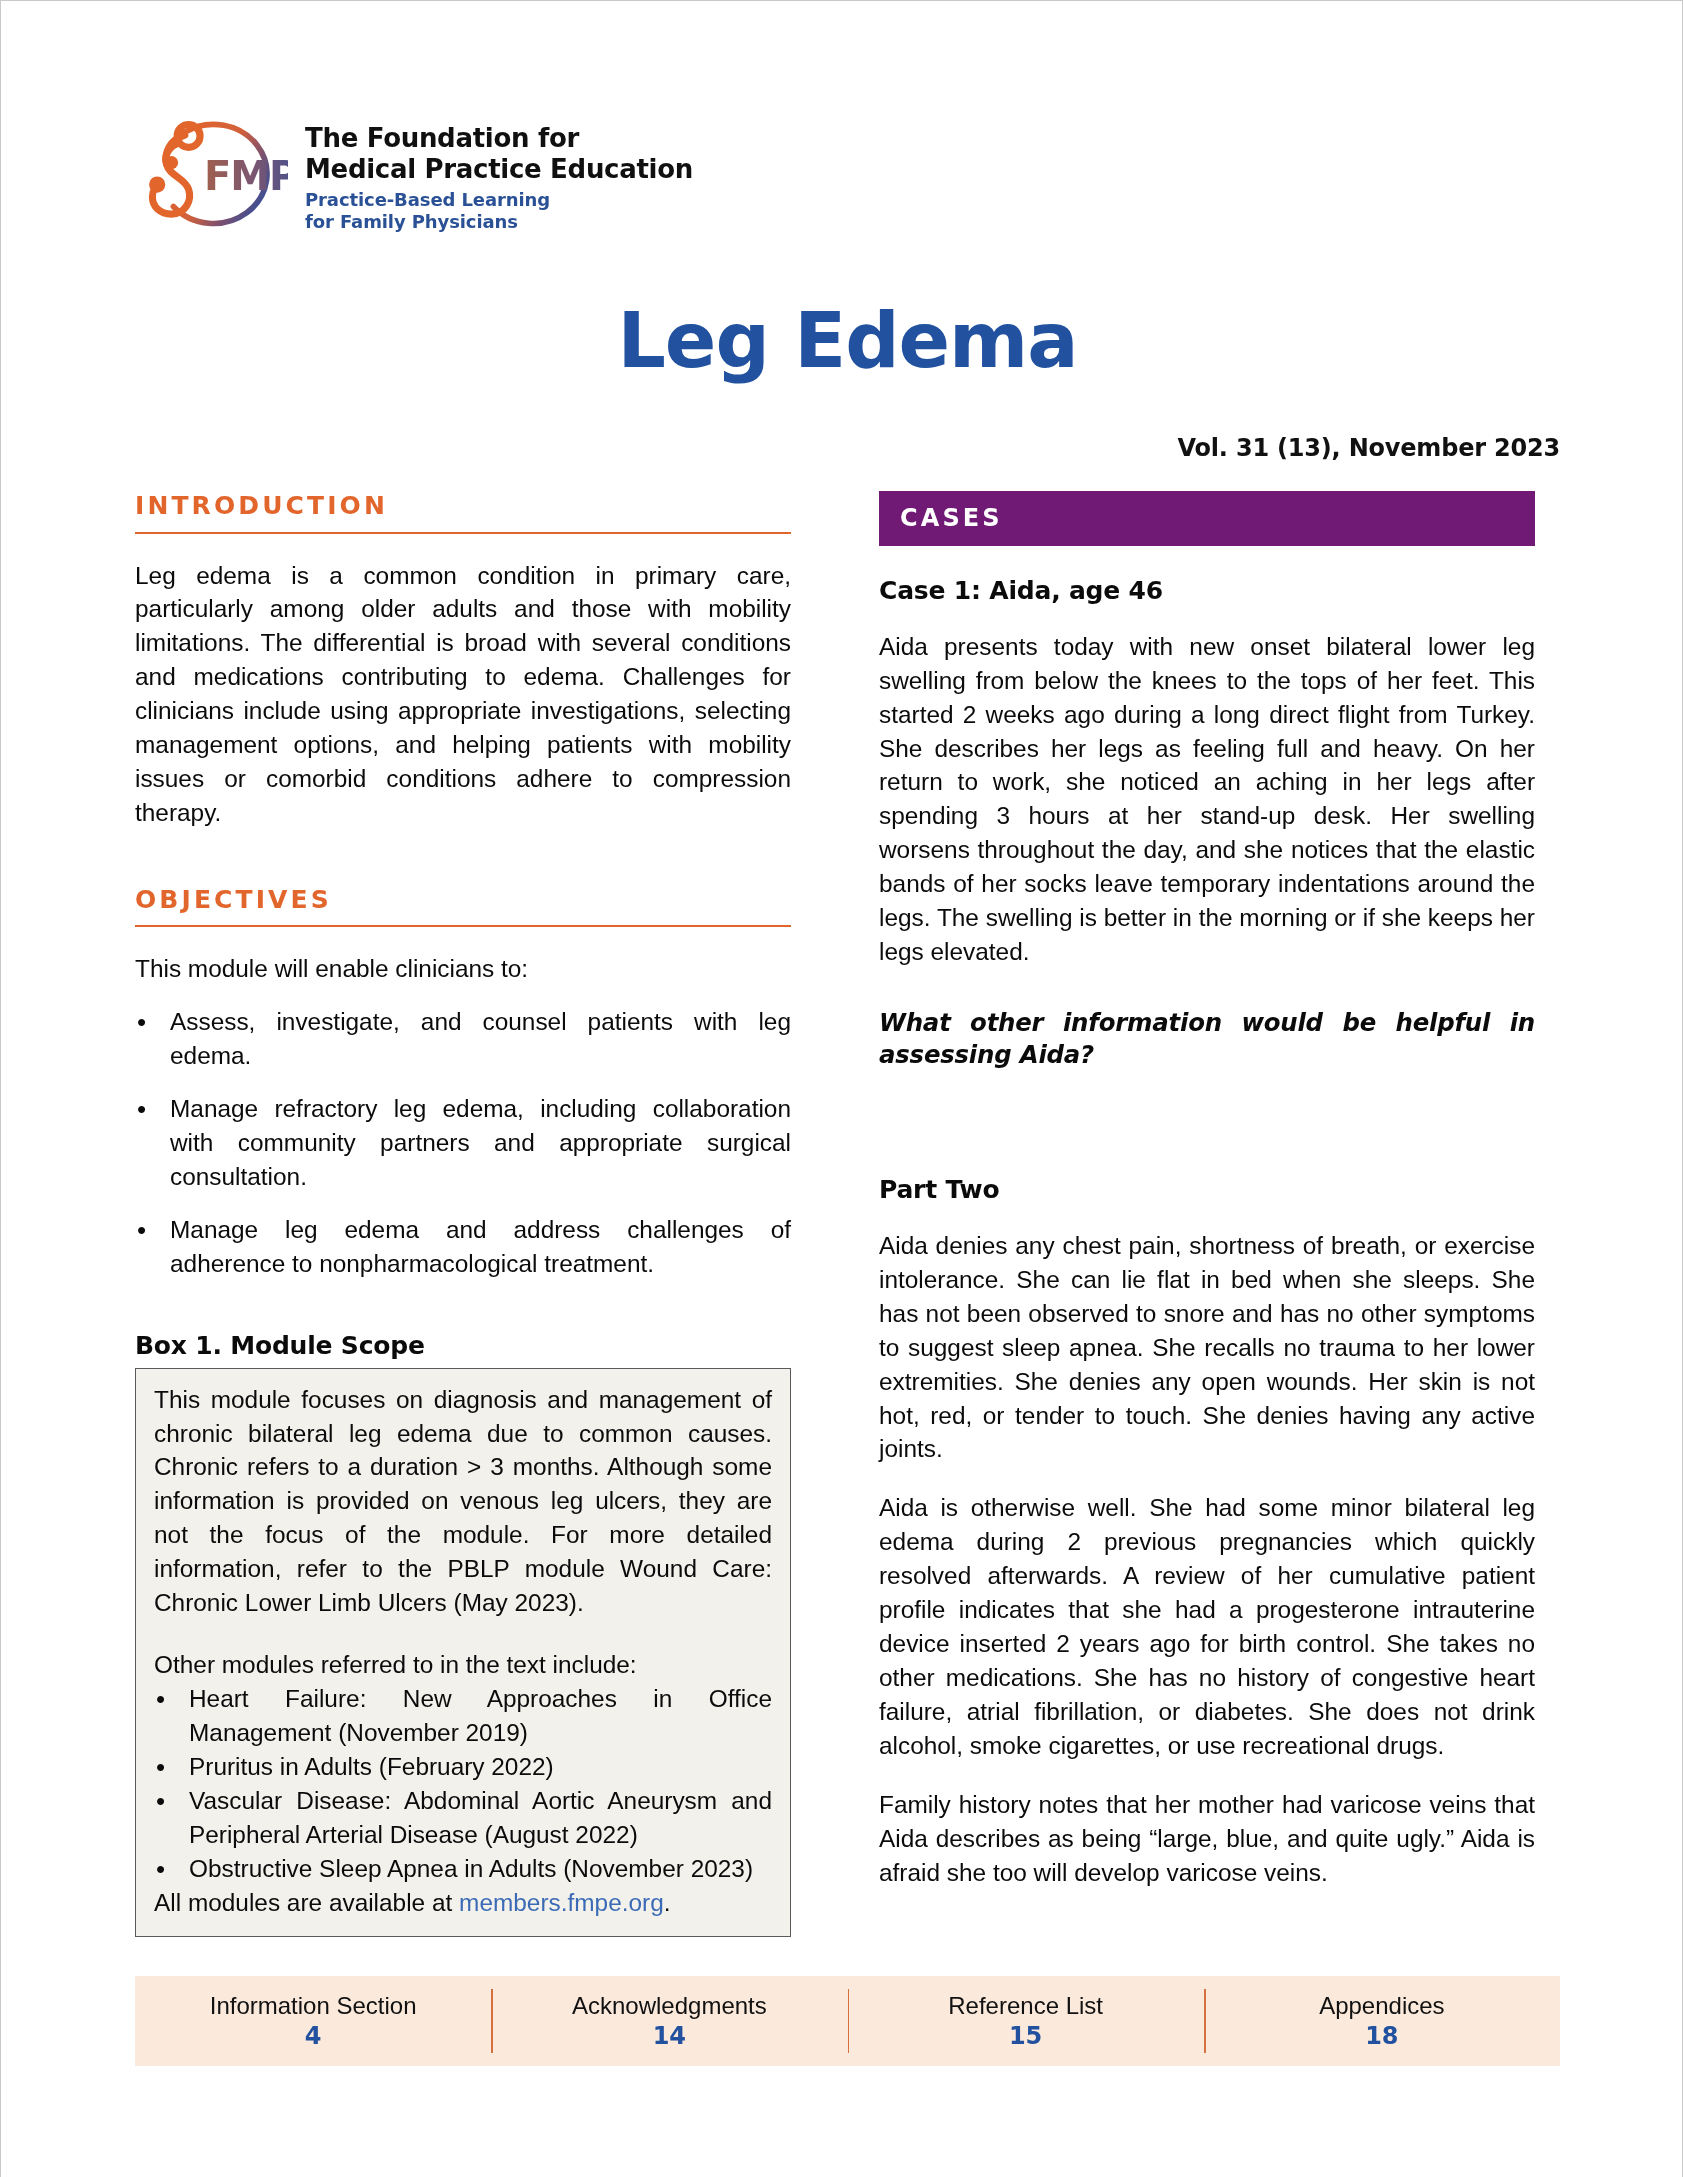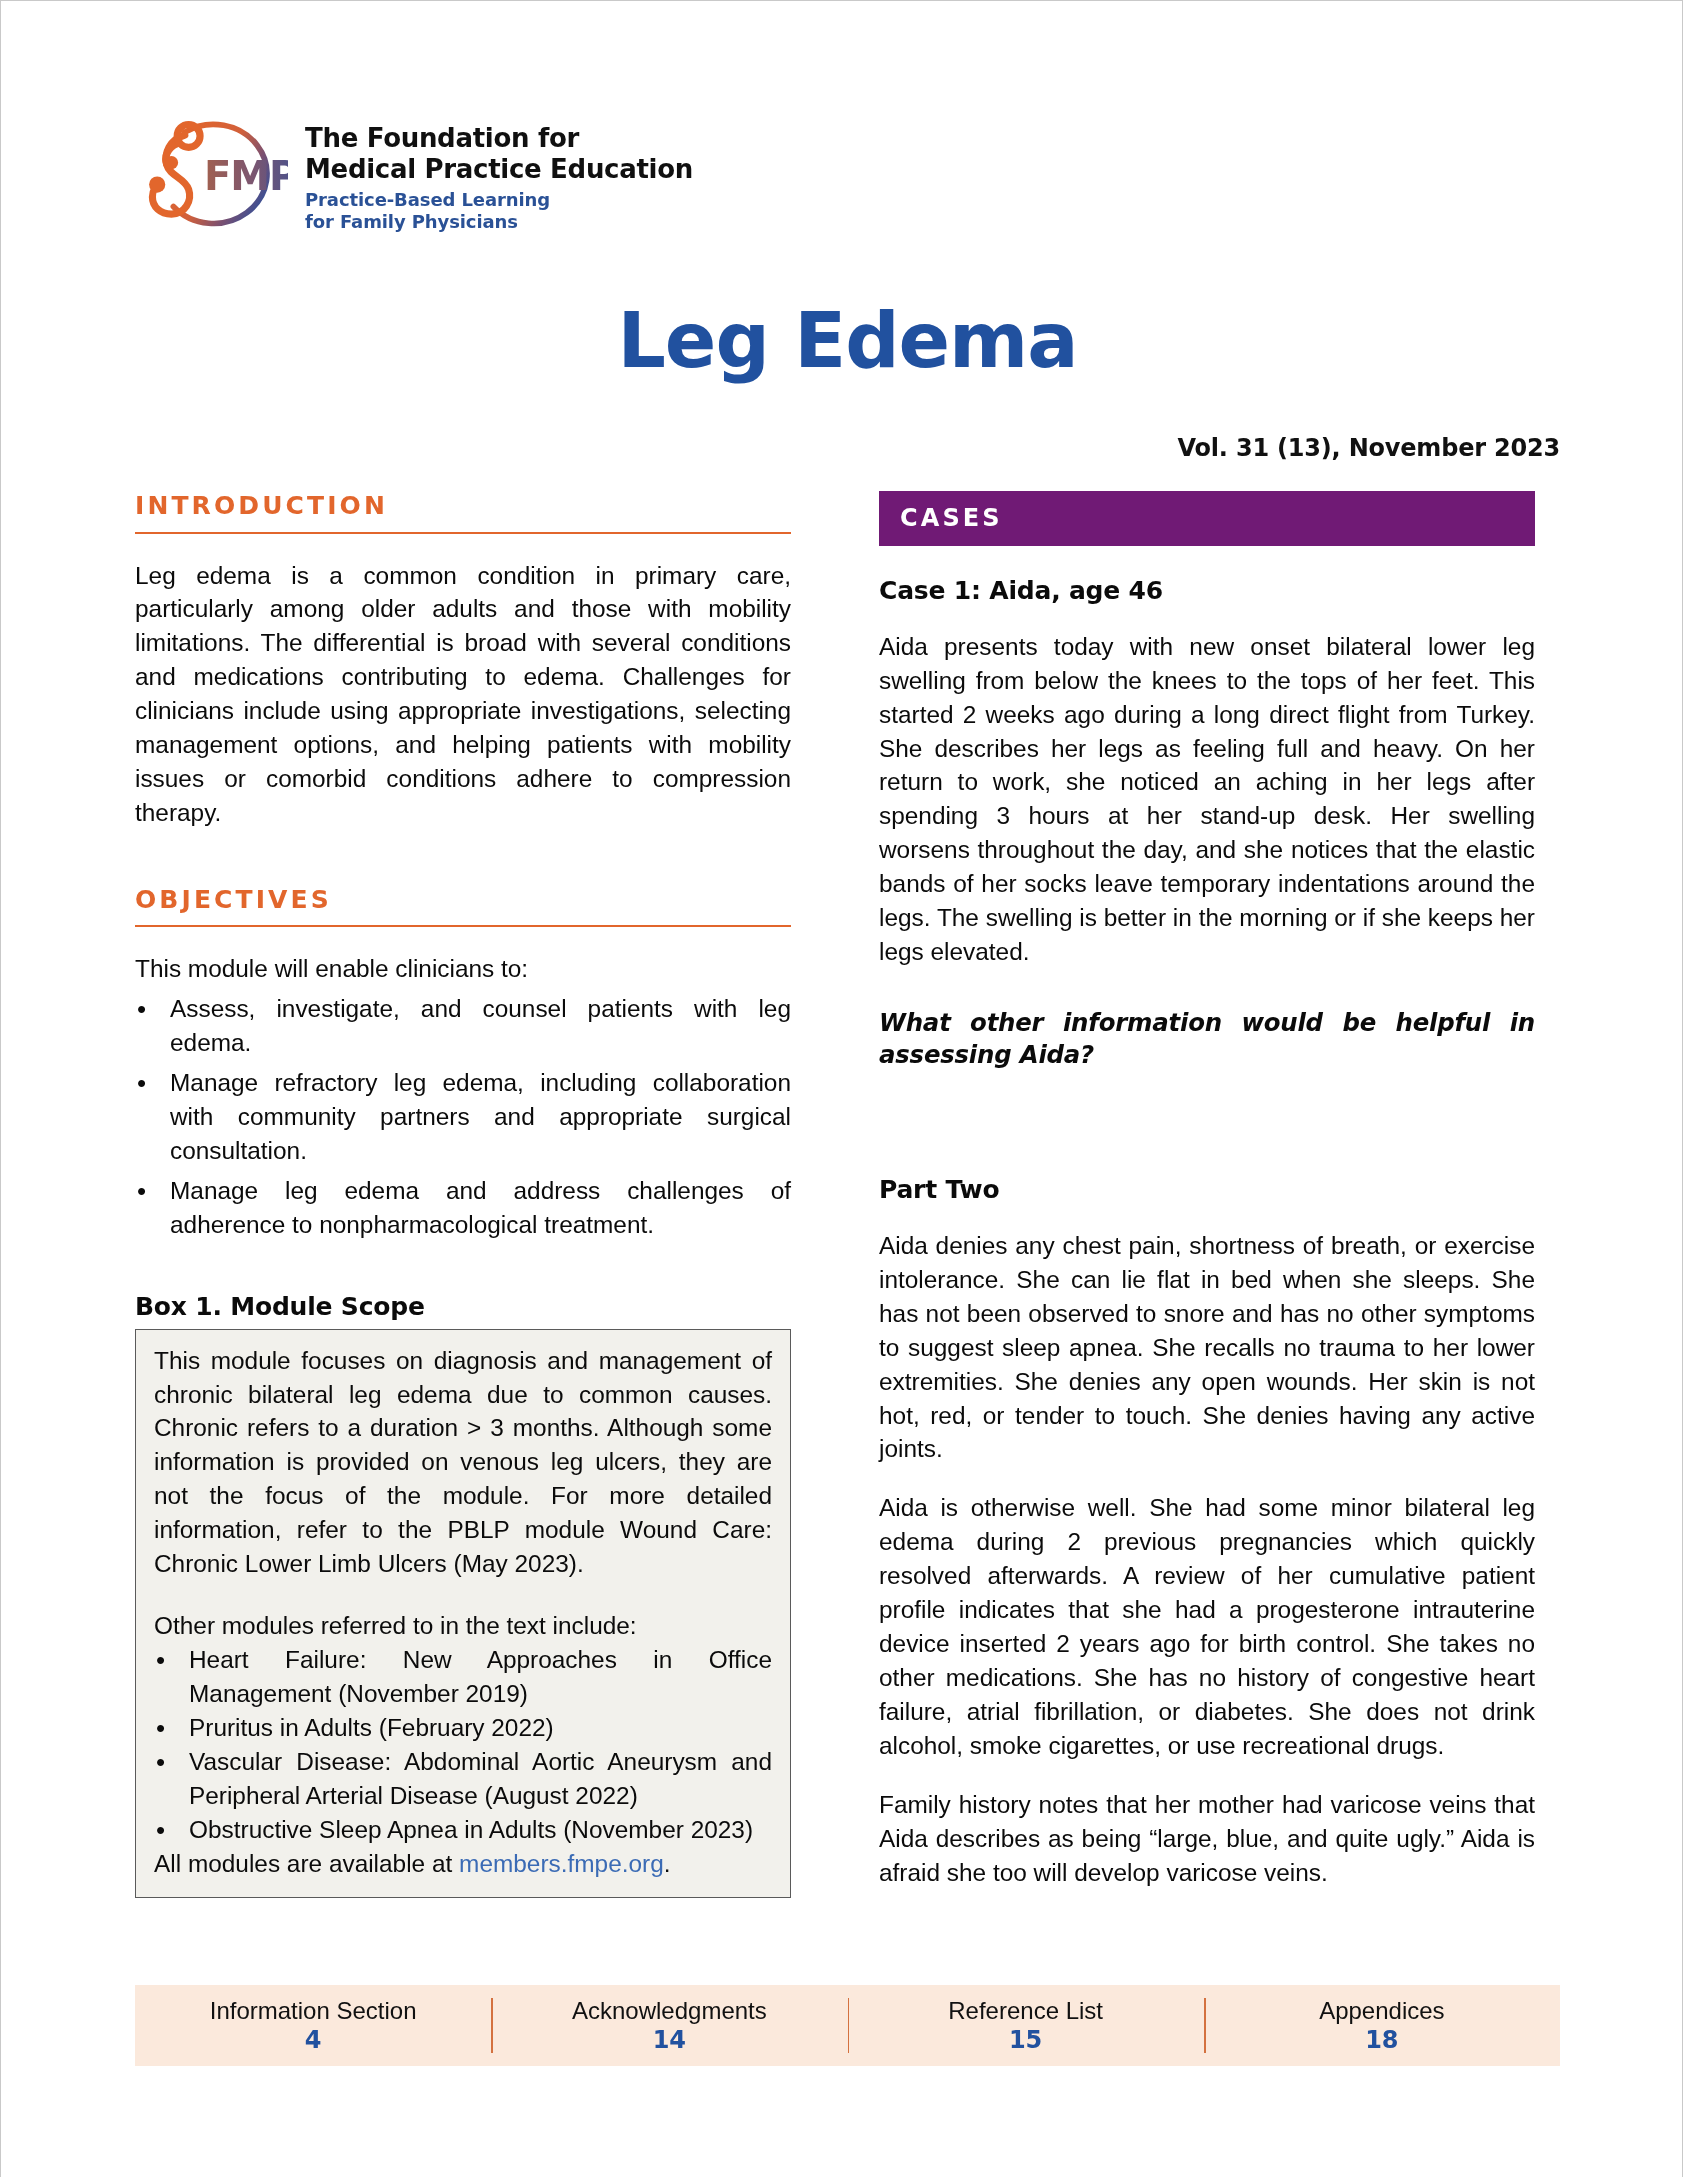--- a/index.html
+++ b/index.html
@@ -145,21 +145,21 @@
     padding: 0;
   }
   ul.bullets li {
     position: relative;
     font-family: "Liberation Sans", sans-serif;
     font-size: 24.4px;
     line-height: 1.39;
     color: #0b0b0b;
     text-align: justify;
     padding-left: 35px;
-    margin-top: 6px;
+    margin-top: 19px;
   }
   ul.bullets li::before {
     content: "\2022";
     position: absolute;
     left: 1.9px;
     top: -1px;
     font-size: 26px;
     line-height: 1.39;
     color: #0b0b0b;
   }
@@ -241,21 +241,21 @@
   }
 
   
   .footer-nav {
     position: absolute;
     left: 134px;
     right: 122px;
     bottom: 111px;
     display: flex;
     background: #fbe9dc;
-    height: 81px;
+    height: 90px;
   }
   .footer-item {
     flex: 1 1 0;
     display: flex;
     flex-direction: column;
     align-items: center;
     justify-content: center;
     position: relative;
     gap: 5.7px;
   }

